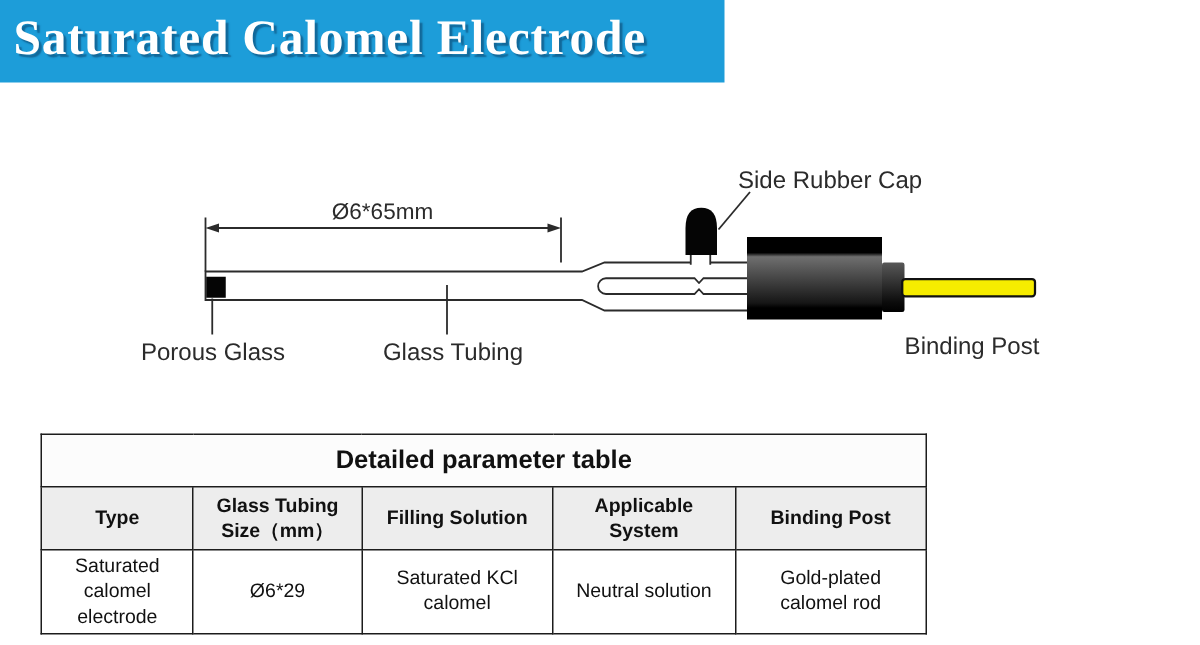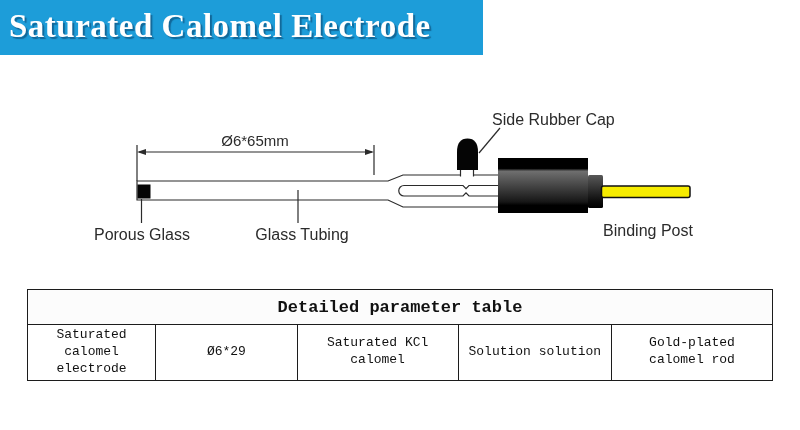--- a/index.html
+++ b/index.html
@@ -19,23 +19,23 @@
     text-shadow:2px 2px 1px rgba(10,60,100,0.55);
   }
   
   .diagram{position:absolute;left:0;top:95px;width:800px;height:165px;}
   .diagram svg{display:block;}
   .dline{stroke:#2b2b2b;stroke-width:1.2;fill:none;}
   .dtext{fill:#2b2b2b;font-family:"Liberation Sans",sans-serif;font-size:16px;}
   .dimtext{fill:#2b2b2b;font-family:"Liberation Sans",sans-serif;font-size:15px;}
   
   .param-table{
-    position:absolute;left:27px;top:289px;width:746px;
+    position:absolute;left:27px;top:289px;width:591px;
     border-collapse:collapse;table-layout:fixed;
-    font-family:Liberation Mono, monospace;color:#111;
+    font-family:Liberation Sans, sans-serif;color:#111;
   }
   .param-table th,.param-table td{
     border:1.5px solid #1c1c1c;text-align:center;vertical-align:middle;
     padding:2px 6px;
   }
   .param-table .title-row th{
     background:#fcfcfc;font-size:17px;font-weight:bold;height:30px;
   }
   .param-table .head-row th{
     background:#ededed;font-size:13px;font-weight:bold;height:37px;line-height:1.3;
@@ -111,21 +111,28 @@
     <col class="col1">
       <col class="col2">
       <col class="col3">
       <col class="col4">
       <col class="col5">
   </colgroup>
   <tbody>
       <tr class="title-row">
     <th colspan="5">Detailed parameter table</th>
   </tr>
+  <tr class="head-row">
+    <th>Type</th>
+    <th>Glass Tubing Size（mm）</th>
+    <th>Filling Solution</th>
+    <th>Applicable System</th>
+    <th>Binding Post</th>
+  </tr>
   <tr class="data-row">
     <td>Saturated calomel electrode</td>
     <td>Ø6*29</td>
     <td>Saturated KCl calomel</td>
-    <td>Solution solution</td>
+    <td>Neutral solution</td>
     <td>Gold-plated calomel rod</td>
   </tr>
 </tbody>
   </table>
 
 </body></html>

